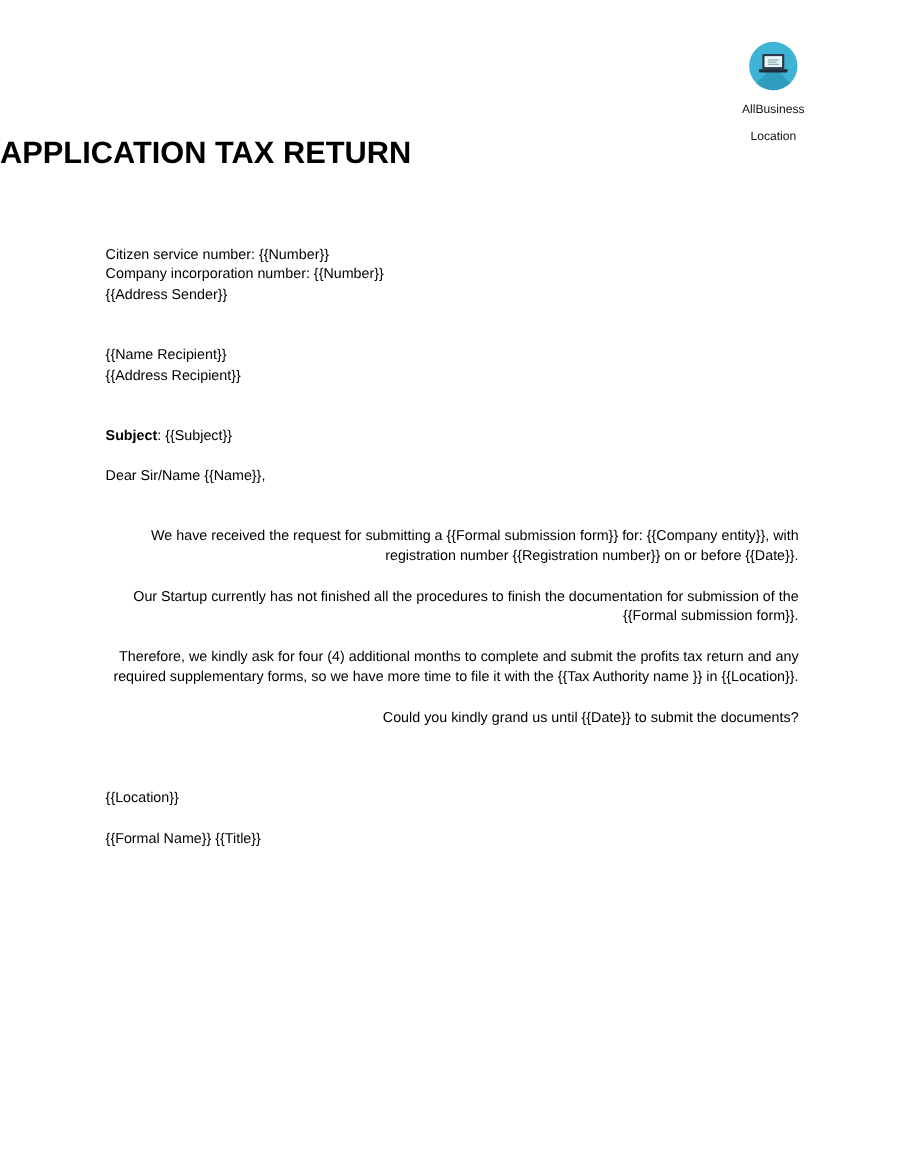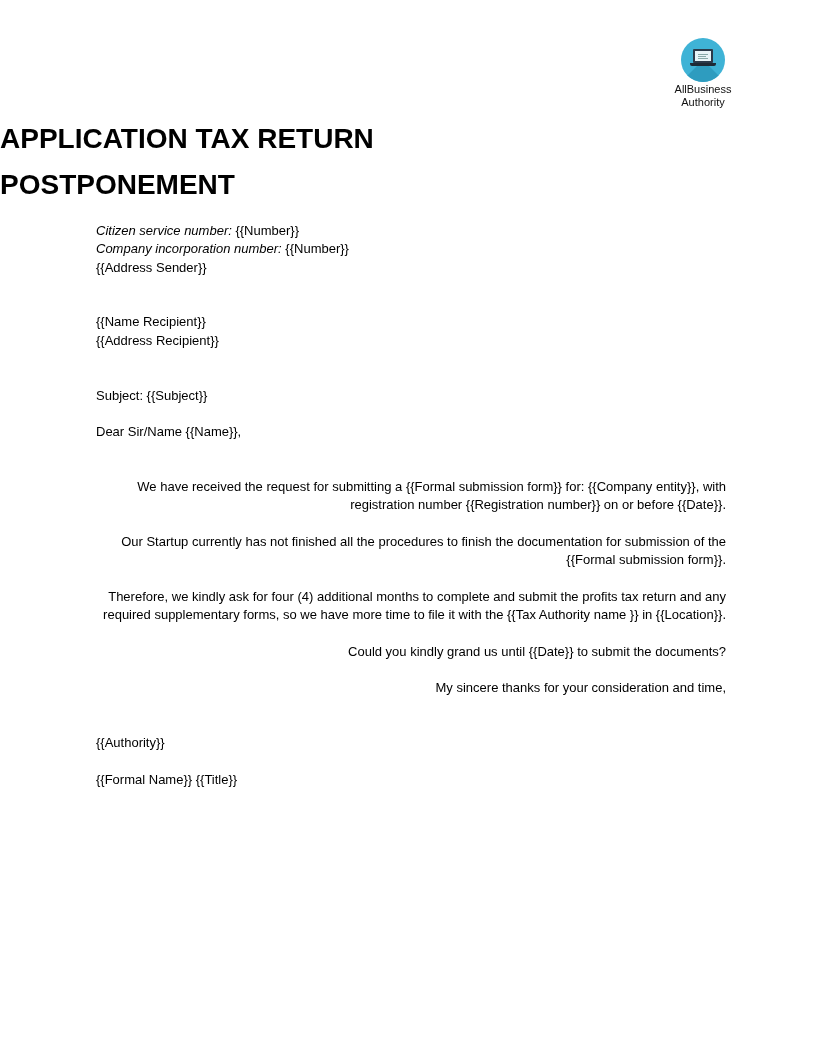--- a/index.html
+++ b/index.html
@@ -8,52 +8,51 @@
   .logo { position: absolute; left: 668px; top: 38px; width: 70px; text-align: center; }
   .logo-circle { width: 44px; height: 44px; border-radius: 50%; background: #3fb3d6;
                  margin: 0 auto; position: relative; overflow: hidden; }
   .logo-circle .shadow { position: absolute; left: 22px; top: 22px; width: 40px; height: 40px;
                  background: #2e9cbf; transform: rotate(45deg); transform-origin: 0 0; }
   .laptop-screen { position: absolute; left: 12px; top: 11px; width: 20px; height: 14px;
                  background: #2b3a4a; border-radius: 1px; }
   .laptop-screen .inner { position: absolute; left: 2px; top: 2px; width: 16px; height: 10px; background: #e8f4f8; }
   .laptop-screen .line { position: absolute; left: 5px; height: 1px; background: #8aa; }
   .laptop-base { position: absolute; left: 9px; top: 25px; width: 26px; height: 3px; background: #1e2a36; border-radius: 0 0 2px 2px; }
-  .logo-text { font-size: 11px; line-height: 12px; margin-top: 1px; color: #111; }
+  .logo-text { font-size: 11px; line-height: 12px; margin-top: 12px; color: #111; }
   .title { position: absolute; left: 0; top: 116px; width: 816px; text-align: left;
            font-weight: bold; font-size: 28px; line-height: 46px; }
   .body { position: absolute; left: 96px; top: 222px; width: 630px;
           font-size: 13px; line-height: 18.3px; }
   .line-row { white-space: pre; height: 18.3px; }
-  .italic { font-style: italic; }
-  .bold { font-weight: normal; }
+  .italic { }
+  .bold { font-weight: bold; }
   .gap { height: 18.3px; }
   .para { white-space: normal; text-align: right; }
 </style>
 </head>
 <body>
 
 <div class="logo">
   <div class="logo-circle">
     <div class="shadow"></div>
     <div class="laptop-screen">
       <div class="inner"></div>
       <div class="line" style="top:5px;width:10px;"></div>
       <div class="line" style="top:7px;width:8px;"></div>
       <div class="line" style="top:9px;width:10px;"></div>
     </div>
     <div class="laptop-base"></div>
   </div>
   <div class="logo-text">AllBusiness</div>
-  <div class="logo-text">Authority</div>
+  <div class="logo-text">Location</div>
 </div>
 
 <div class="title">
   <div>APPLICATION TAX RETURN</div>
-  <div>POSTPONEMENT</div>
 </div>
 
 <div class="body">
   <div class="line-row"><span class="italic">Citizen service number:</span><span> {{Number}}</span></div>
   <div class="line-row"><span class="italic">Company incorporation number:</span><span> {{Number}}</span></div>
   <div class="line-row">{{Address Sender}}</div>
   <div class="gap"></div>
   <div class="gap"></div>
   <div class="line-row">{{Name Recipient}}</div>
   <div class="line-row">{{Address Recipient}}</div>
@@ -65,19 +64,18 @@
   <div class="gap"></div>
   <div class="gap"></div>
   <div class="para">We have received the request for submitting a {{Formal submission form}} for: {{Company entity}}, with registration number {{Registration number}} on or before {{Date}}.</div>
   <div class="gap"></div>
   <div class="para">Our Startup currently has not finished all the procedures to finish the documentation for submission of the {{Formal submission form}}.</div>
   <div class="gap"></div>
   <div class="para">Therefore, we kindly ask for four (4) additional months to complete and submit the profits tax return and any required supplementary forms, so we have more time to file it with the {{Tax Authority name }} in {{Location}}.</div>
   <div class="gap"></div>
   <div class="para">Could you kindly grand us until {{Date}} to submit the documents?</div>
   <div class="gap"></div>
-  <div class="para">My sincere thanks for your consideration and time,</div>
   <div class="gap"></div>
   <div class="gap"></div>
-  <div class="line-row">{{Authority}}</div>
+  <div class="line-row">{{Location}}</div>
   <div class="gap"></div>
   <div class="line-row">{{Formal Name}} {{Title}}</div>
 </div>
 
 </body></html>

